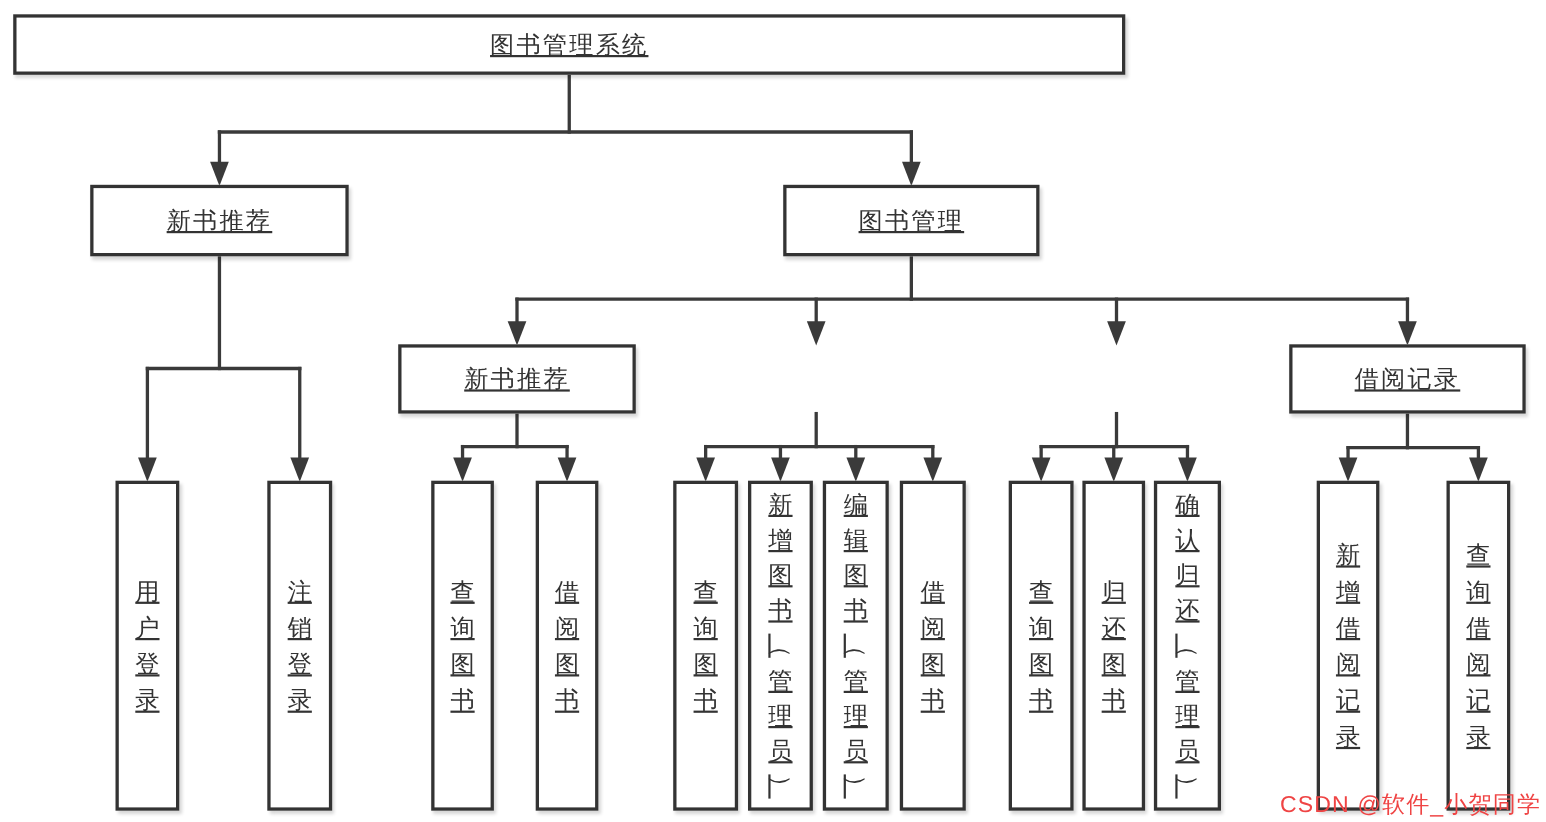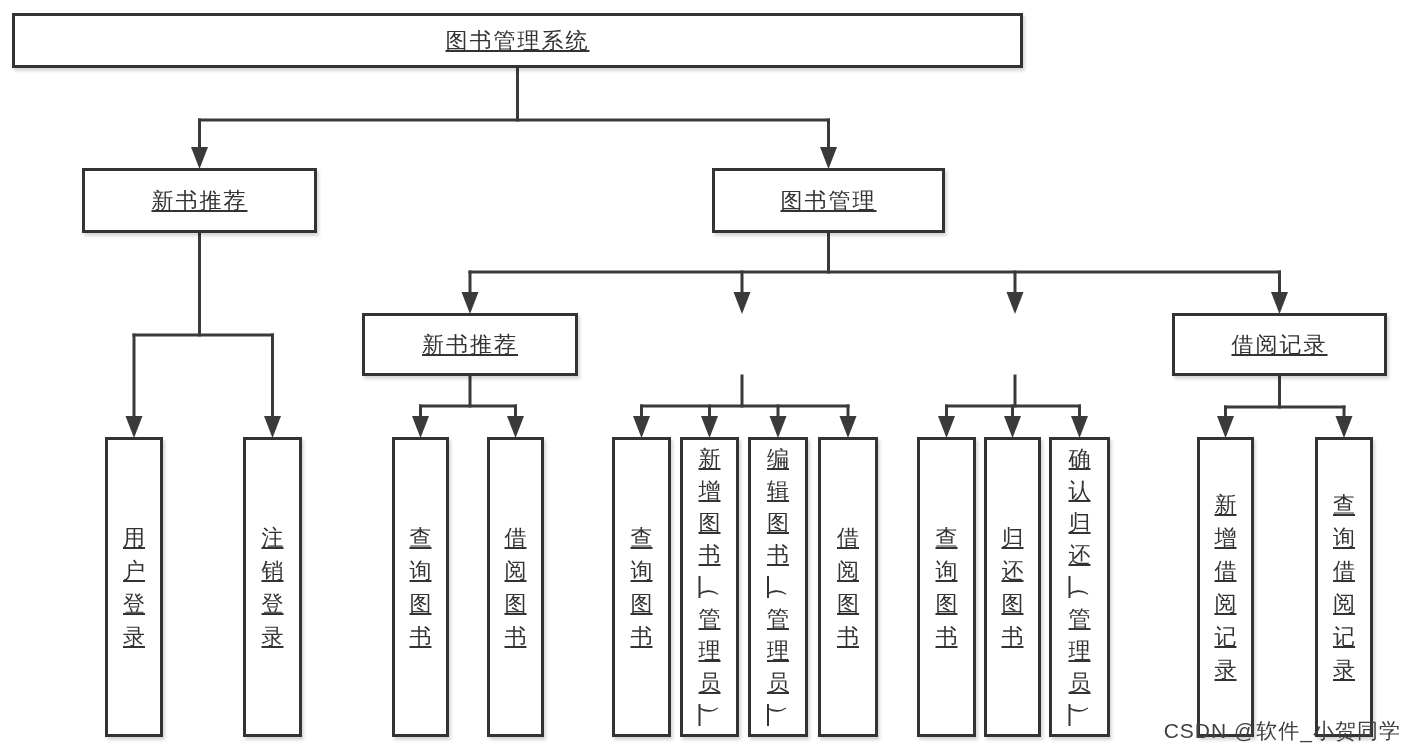--- a/index.html
+++ b/index.html
@@ -21,21 +21,21 @@
   }
   .node.h .label{font-size:22px;letter-spacing:2px;white-space:nowrap;}
   .node.v .label{flex-direction:column;}
   .node.v .char{
     display:block;width:100%;text-align:center;
     font-size:22px;color:#333333;
   }
   .node.v .char.rot{transform:rotate(90deg);}
   #watermark{
     position:absolute;right:4px;bottom:2px;z-index:5;
-    font-size:21px;letter-spacing:1px;color:#404040;white-space:nowrap;
+    font-size:21px;letter-spacing:1px;color:#ef4444;white-space:nowrap;
   }
 </style>
 </head>
 <body>
 
 <div id="diagram">
   <svg id="connectors" xmlns="http://www.w3.org/2000/svg">
       <line x1="517.5" y1="68" x2="517.5" y2="120" stroke="#3a3a3a" stroke-width="3" stroke-linecap="square"></line>
       <line x1="199.5" y1="120" x2="828.5" y2="120" stroke="#3a3a3a" stroke-width="3" stroke-linecap="square"></line>
       <line x1="199.5" y1="120" x2="199.5" y2="152" stroke="#3a3a3a" stroke-width="3" stroke-linecap="square"></line>

